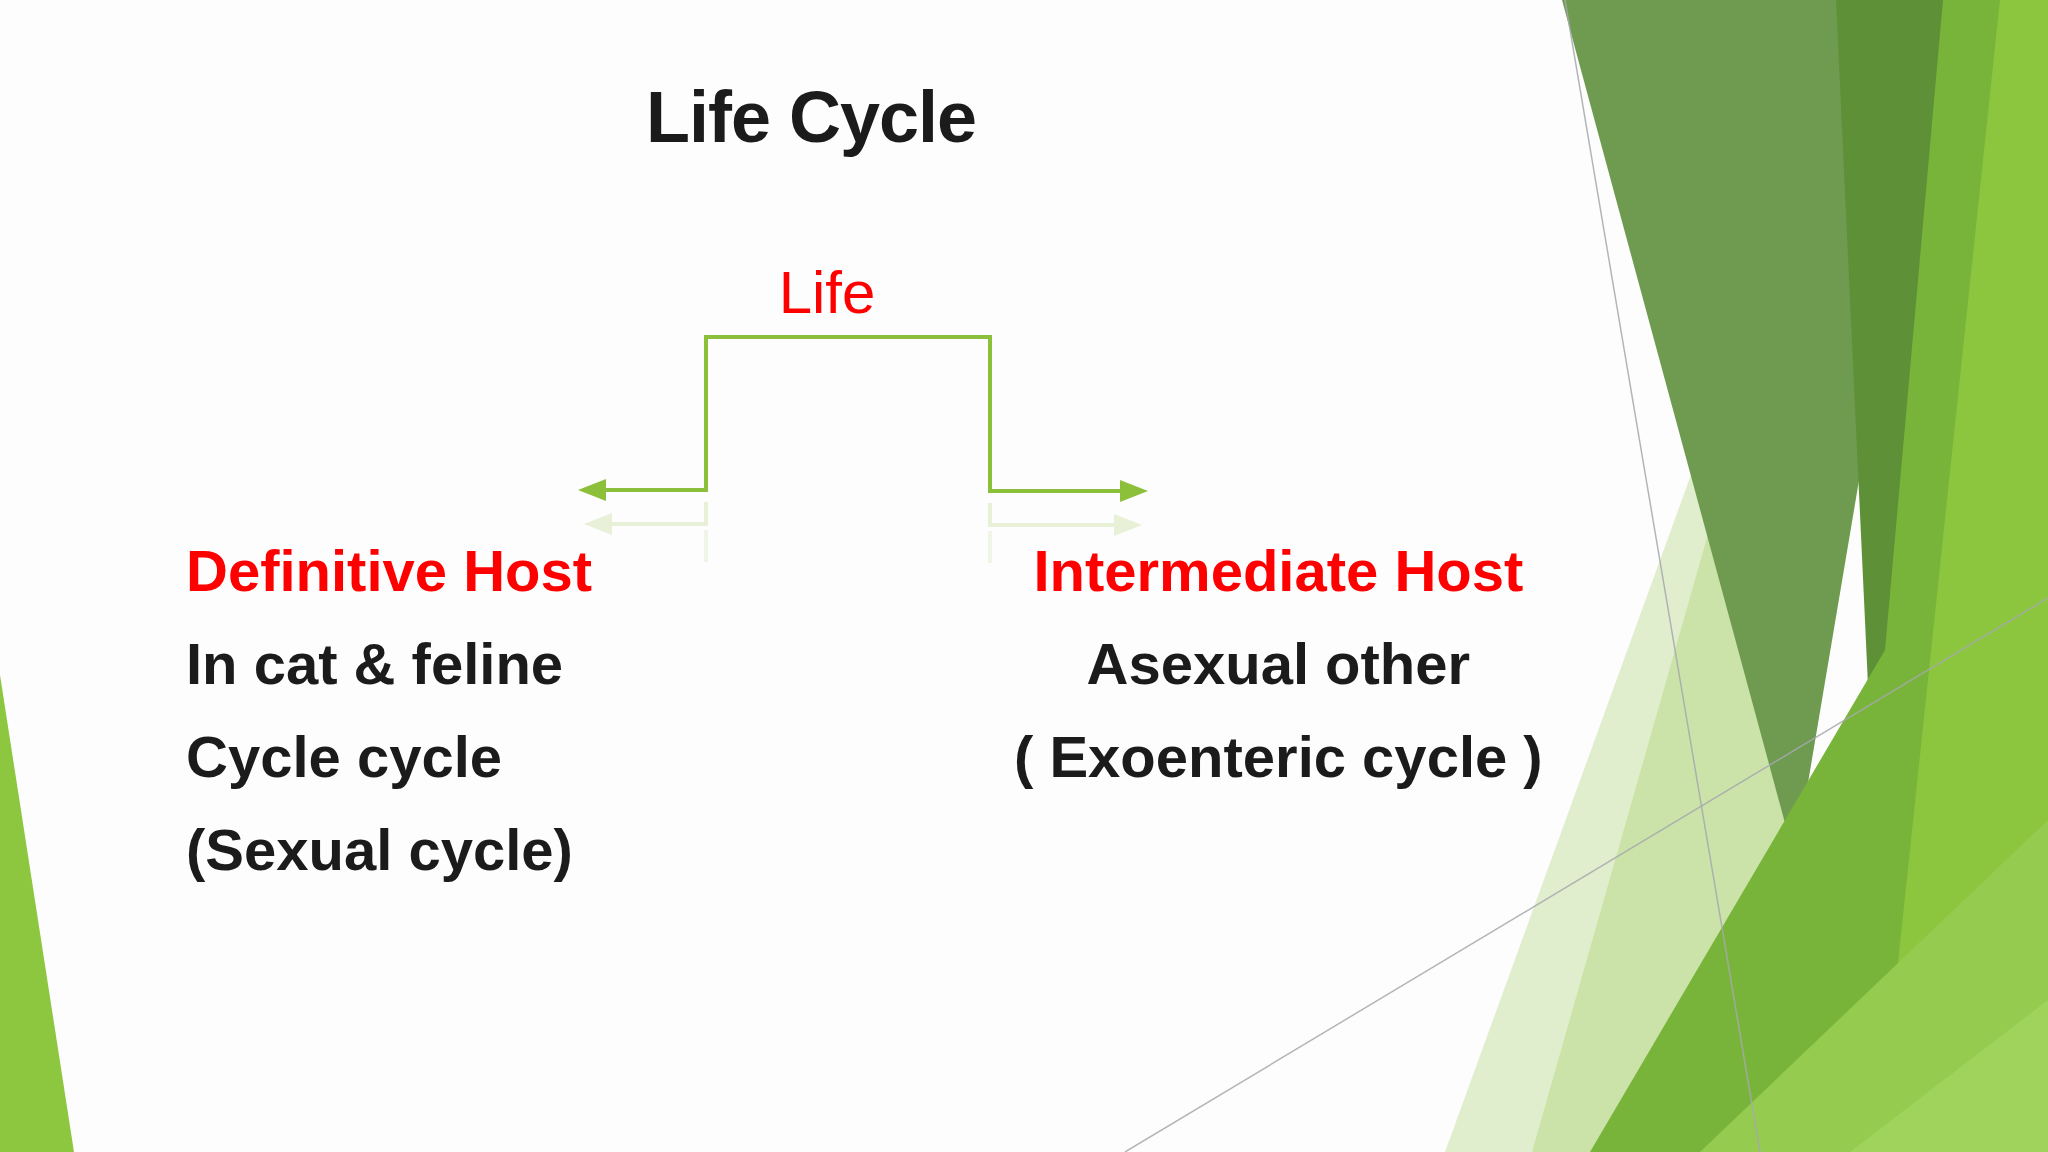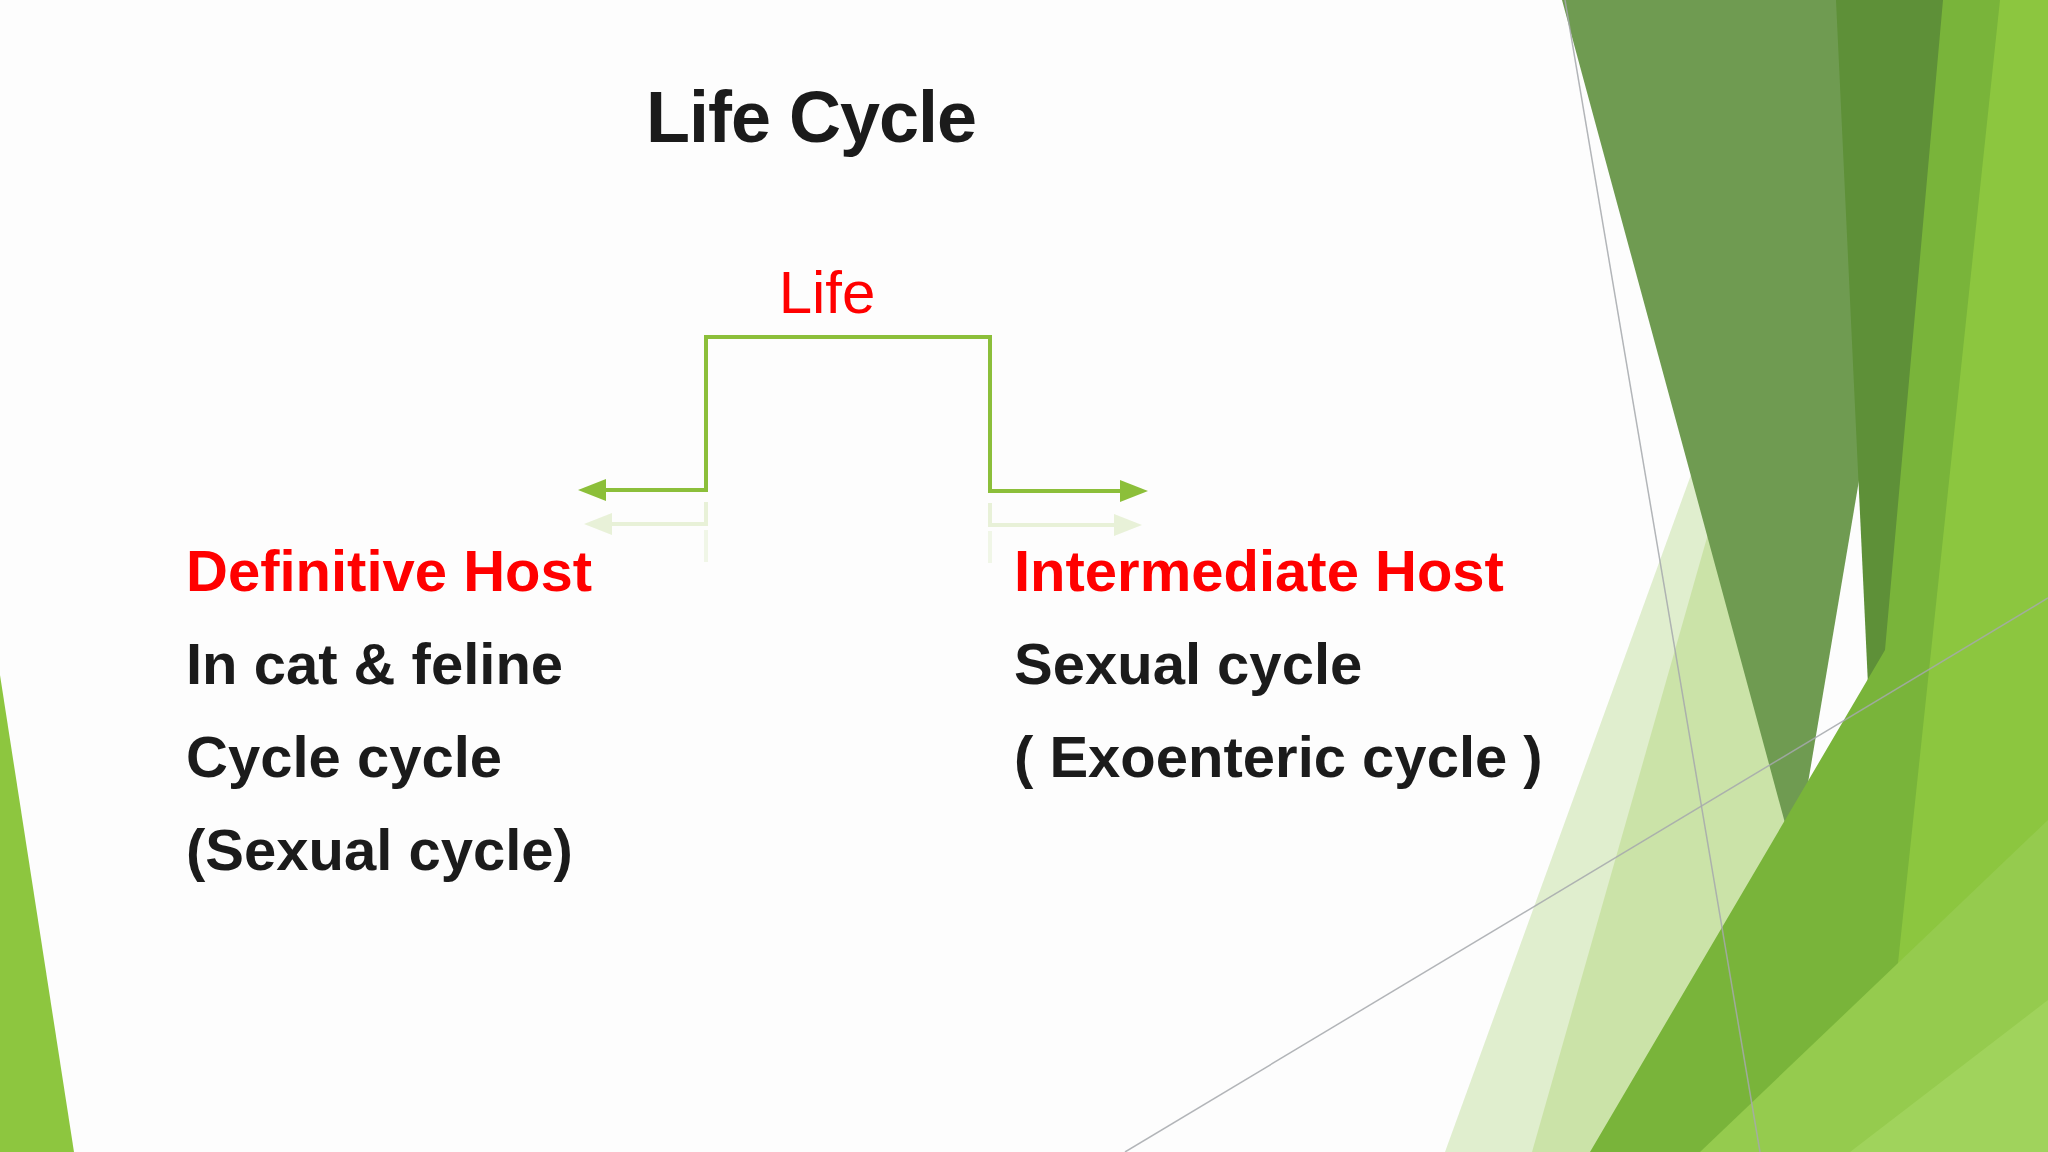--- a/index.html
+++ b/index.html
@@ -19,21 +19,21 @@
     text-align:center;font-size:60px;font-weight:400;
     color:var(--red,#ff0000);line-height:74px;white-space:nowrap;
   }
   .col{
     position:absolute;top:524px;font-size:58px;font-weight:700;
     color:var(--text,#1b1b1b);
   }
   .col .line{line-height:93px;white-space:nowrap;}
   .col .heading{color:var(--red,#ff0000);}
   .col-left{left:186px;}
-  .col-right{left:1014px;}
+  .col-right{left:1014px;text-align:center;}
 </style>
 </head>
 <body>
 
 <svg id="deco-svg" viewBox="0 0 2048 1152" aria-hidden="true">
 
   <g>
     <polygon points="1700,450 1905,1152 1445,1152" style="fill:var(--pale-green-1,#e0eece)"></polygon>
     <polygon points="1712,520 1940,1152 1532,1152" style="fill:var(--pale-green-2,#cbe3a8)"></polygon>
     <polygon points="1562,0 1940,0 1795,860" style="fill:var(--sage-green,#6f9b51)"></polygon>
@@ -70,15 +70,15 @@
 
 <div class="col col-left">
   <div class="line heading">Definitive Host</div>
   <div class="line">In cat &amp; feline</div>
   <div class="line">Cycle cycle</div>
   <div class="line">(Sexual cycle)</div>
 </div>
 
 <div class="col col-right">
   <div class="line heading">Intermediate Host</div>
-  <div class="line">Sexual cycle</div>
+  <div class="line">Asexual other</div>
   <div class="line">( Exoenteric cycle )</div>
 </div>
 
 </body></html>

